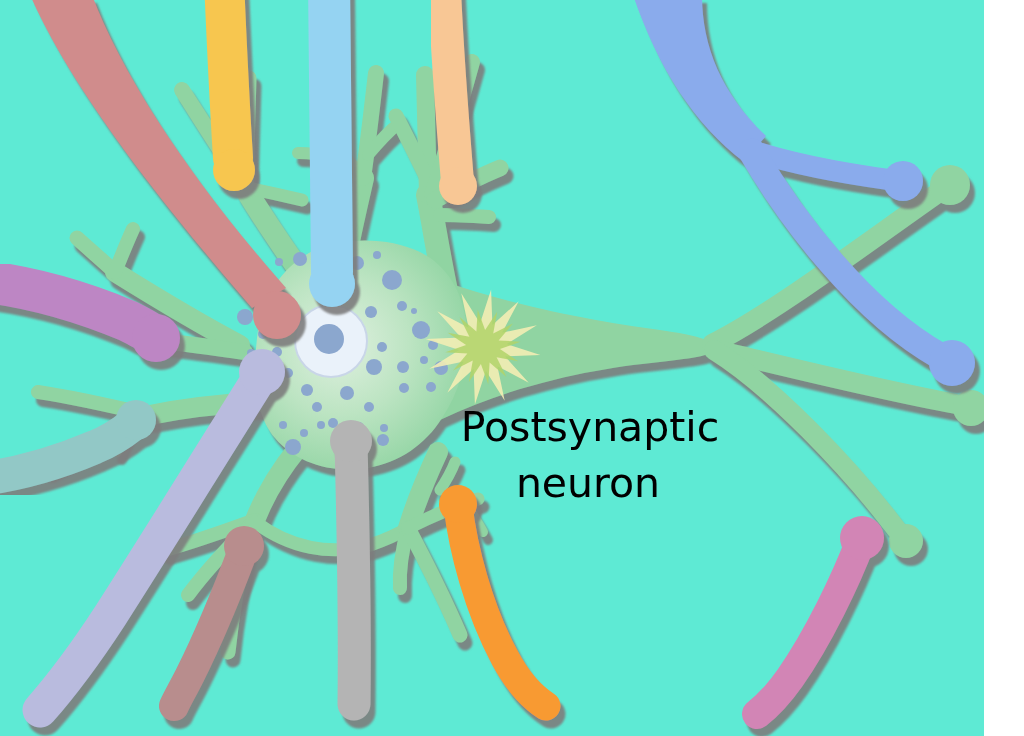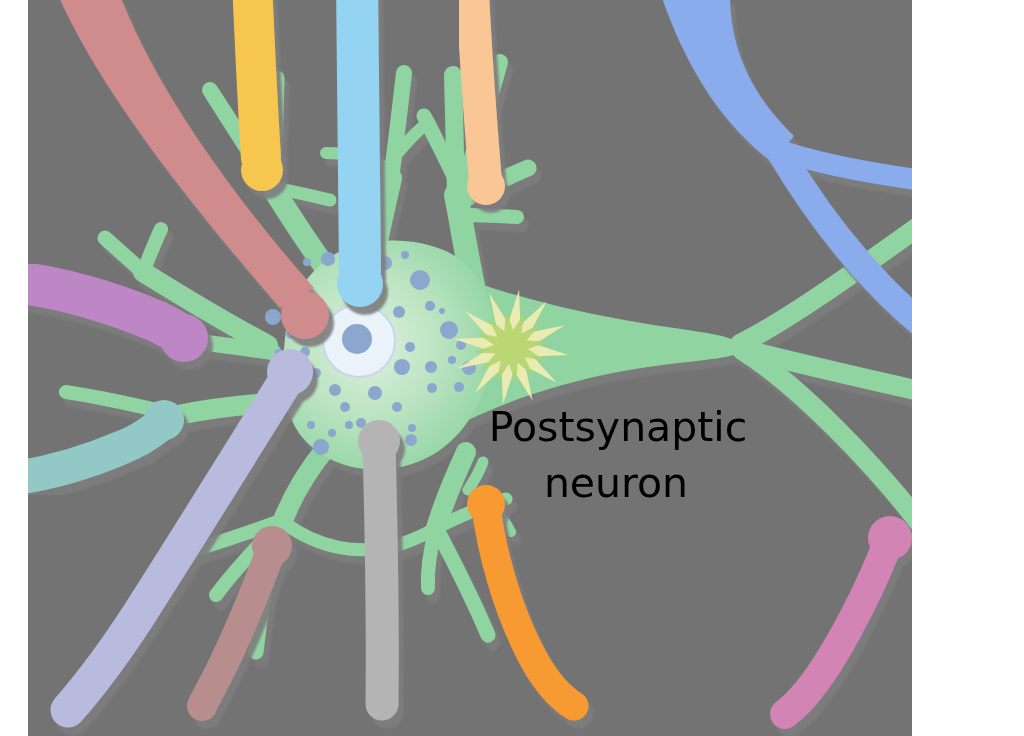--- a/index.html
+++ b/index.html
@@ -1,16 +1,16 @@
 <!DOCTYPE html>
 <html><head>
 <meta charset="utf-8">
 <style>
   html,body{margin:0;padding:0;background:#ffffff;}
-  .stage{position:relative;width:884px;height:736px;overflow:hidden;background:#737373;margin-left:28px;}
+  .stage{position:relative;width:984px;height:736px;overflow:hidden;background:#5eead4;}
   svg{display:block;}
   text.figure-label{font-family:"DejaVu Sans","Liberation Sans",sans-serif;}
 </style>
 </head>
 <body>
 
 <div class="stage">
 <svg width="1024" height="736" viewBox="0 0 1024 736">
   <defs>
     <filter id="ds" x="-20%" y="-20%" width="140%" height="140%">

